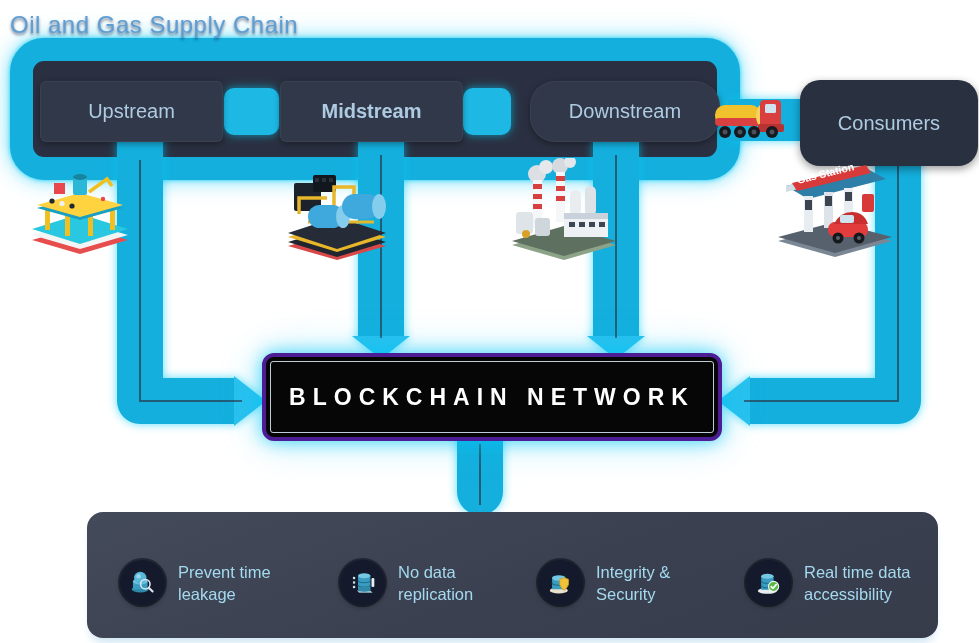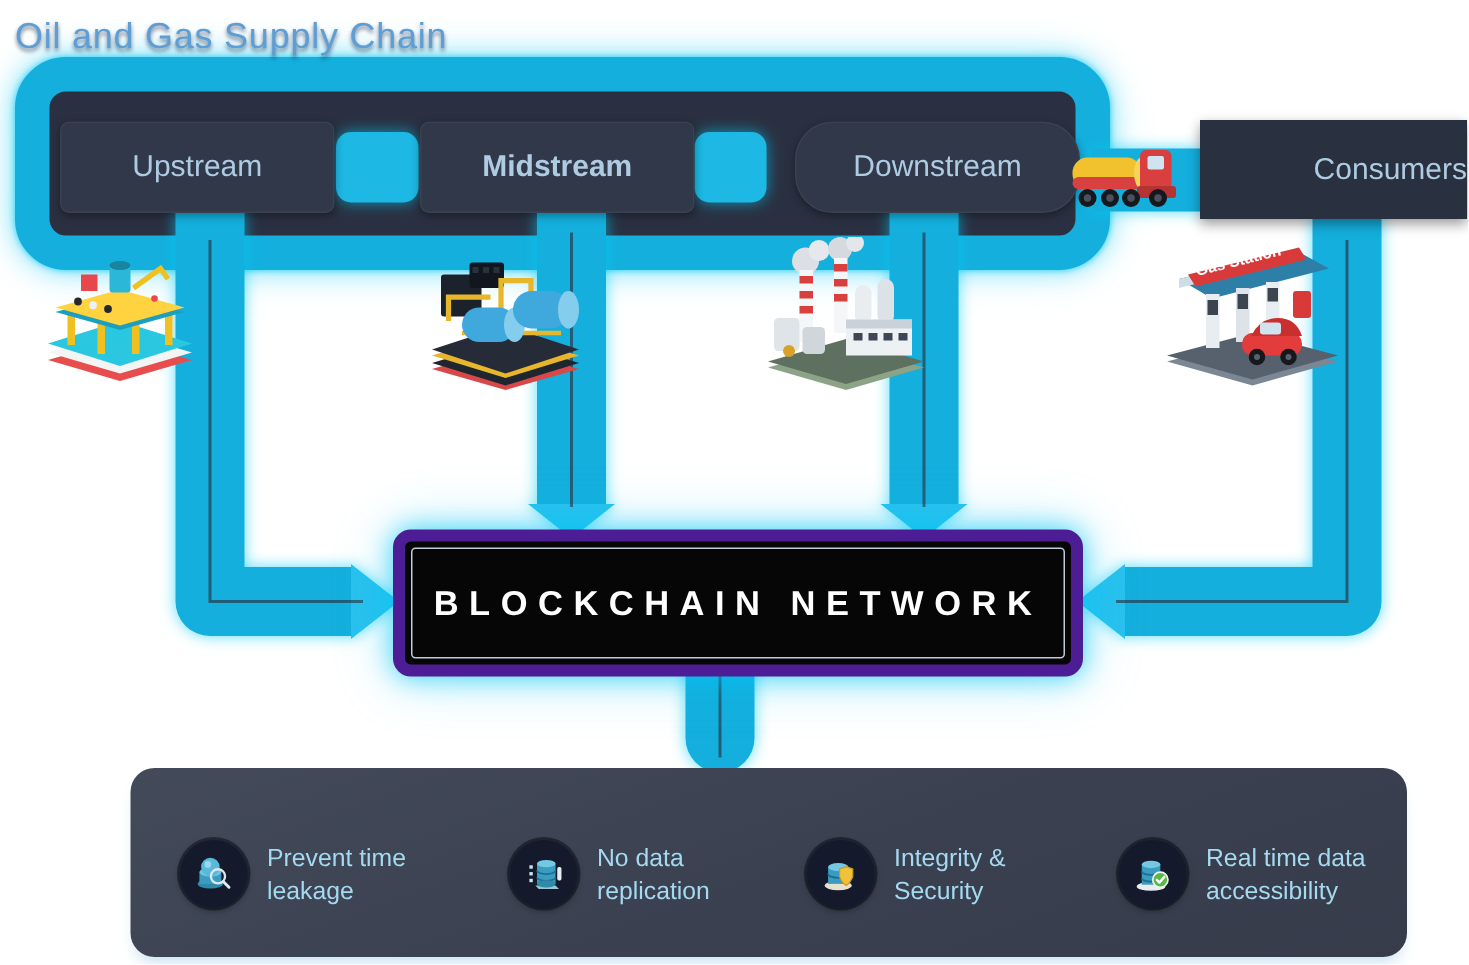--- a/index.html
+++ b/index.html
@@ -22,29 +22,29 @@
     filter:drop-shadow(0 0 5px rgba(0,205,248,.65)); }
 
   
   .stage-box { position:absolute; box-sizing:border-box; background:#303849;
     border-radius:6px; display:flex; align-items:center; justify-content:center;
     color:#aecbe2; font-size:20px; z-index:4;
     box-shadow:0 2px 6px rgba(0,0,0,.35), inset 0 0 0 1px rgba(255,255,255,.05); }
   .box-upstream   { left:40px;  top:81px; width:183px; height:61px; }
   .box-midstream  { left:280px; top:81px; width:183px; height:61px;font-weight:bold; }
   .box-downstream { left:530px; top:81px; width:190px; height:61px;border-radius:25px; }
-  .box-consumers  { left:800px; top:80px; width:178px; height:66px;
-    background:#29303f; border-radius:0; box-shadow:0 3px 8px rgba(0,0,0,.4);justify-content:flex-end; }
+  .box-consumers  { left:800px; top:80px; width:178px; height:86px;
+    background:#29303f; border-radius:20px; box-shadow:0 3px 8px rgba(0,0,0,.4); }
 
   
   .sicon { position:absolute; z-index:5; }
 
   
-  .blockchain-box { position:absolute; left:262px; top:353px; width:460px; height:98px;
-    box-sizing:border-box; background:#060607; border:8px solid #4c1d95; border-radius:12px;
+  .blockchain-box { position:absolute; left:262px; top:353px; width:460px; height:88px;
+    box-sizing:border-box; background:#060607; border:4px solid #4c1d95; border-radius:12px;
     display:flex; align-items:center; justify-content:center; z-index:6;
     box-shadow:0 0 18px rgba(0,198,245,.7),0 0 40px rgba(0,198,245,.3); }
   .blockchain-box::before { content:''; position:absolute; inset:4px;
     border:1px solid rgba(222,240,250,.85); border-radius:3px; }
   .blockchain-label { color:#ffffff; font-size:23px; font-weight:bold;
     letter-spacing:7px; white-space:nowrap; }
 
   
   .benefits-panel { position:absolute; left:87px; top:512px; width:851px; height:126px;
     background:linear-gradient(160deg,#434a5a 0%,#3a4050 55%,#363c4a 100%);

